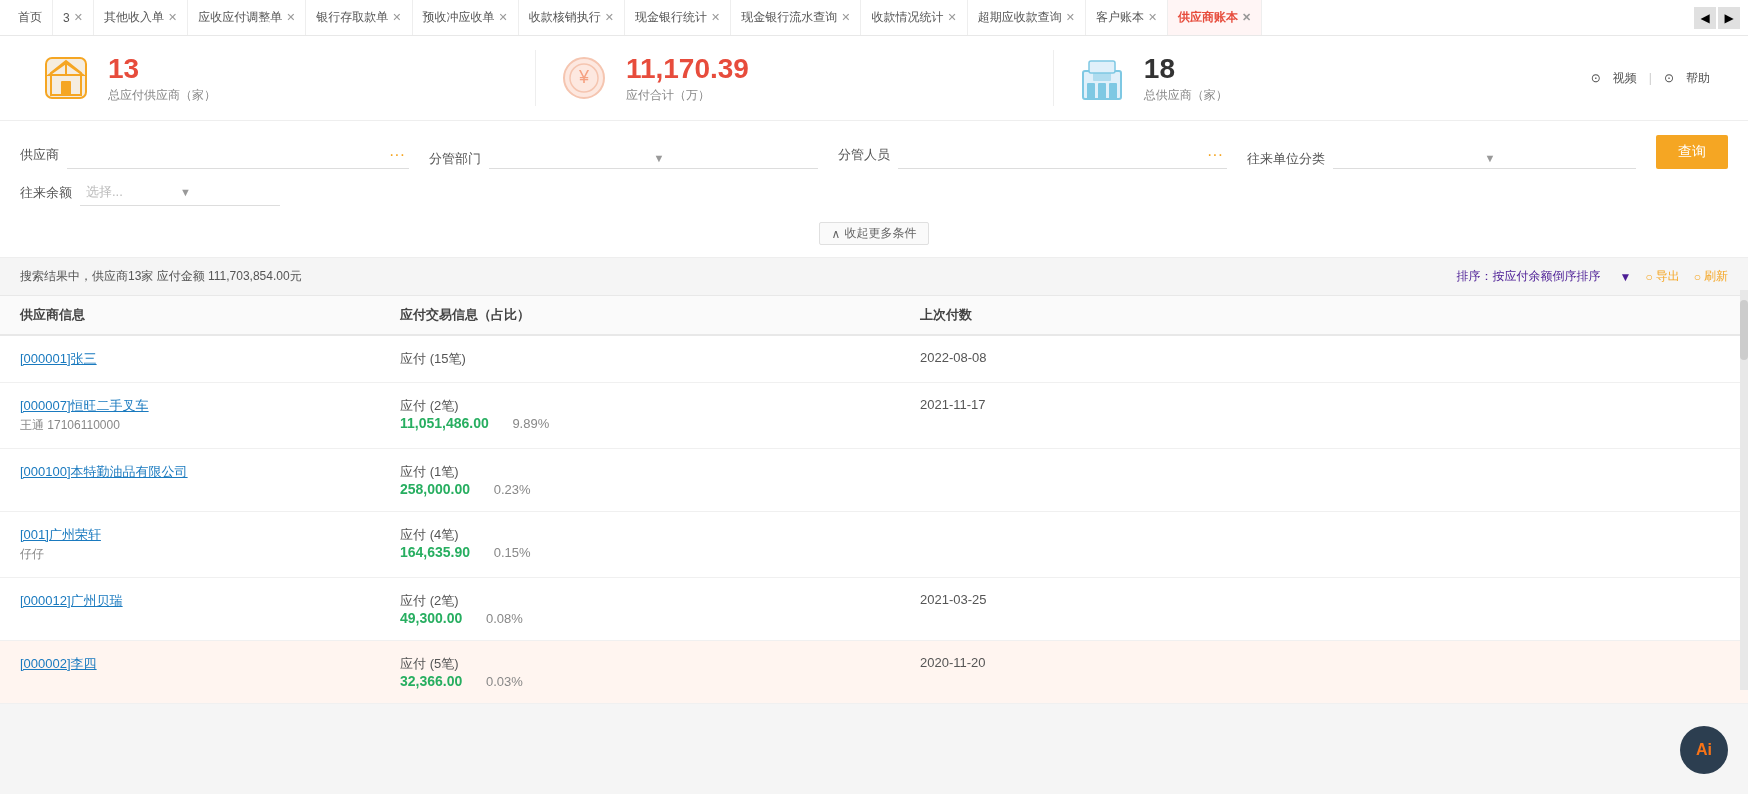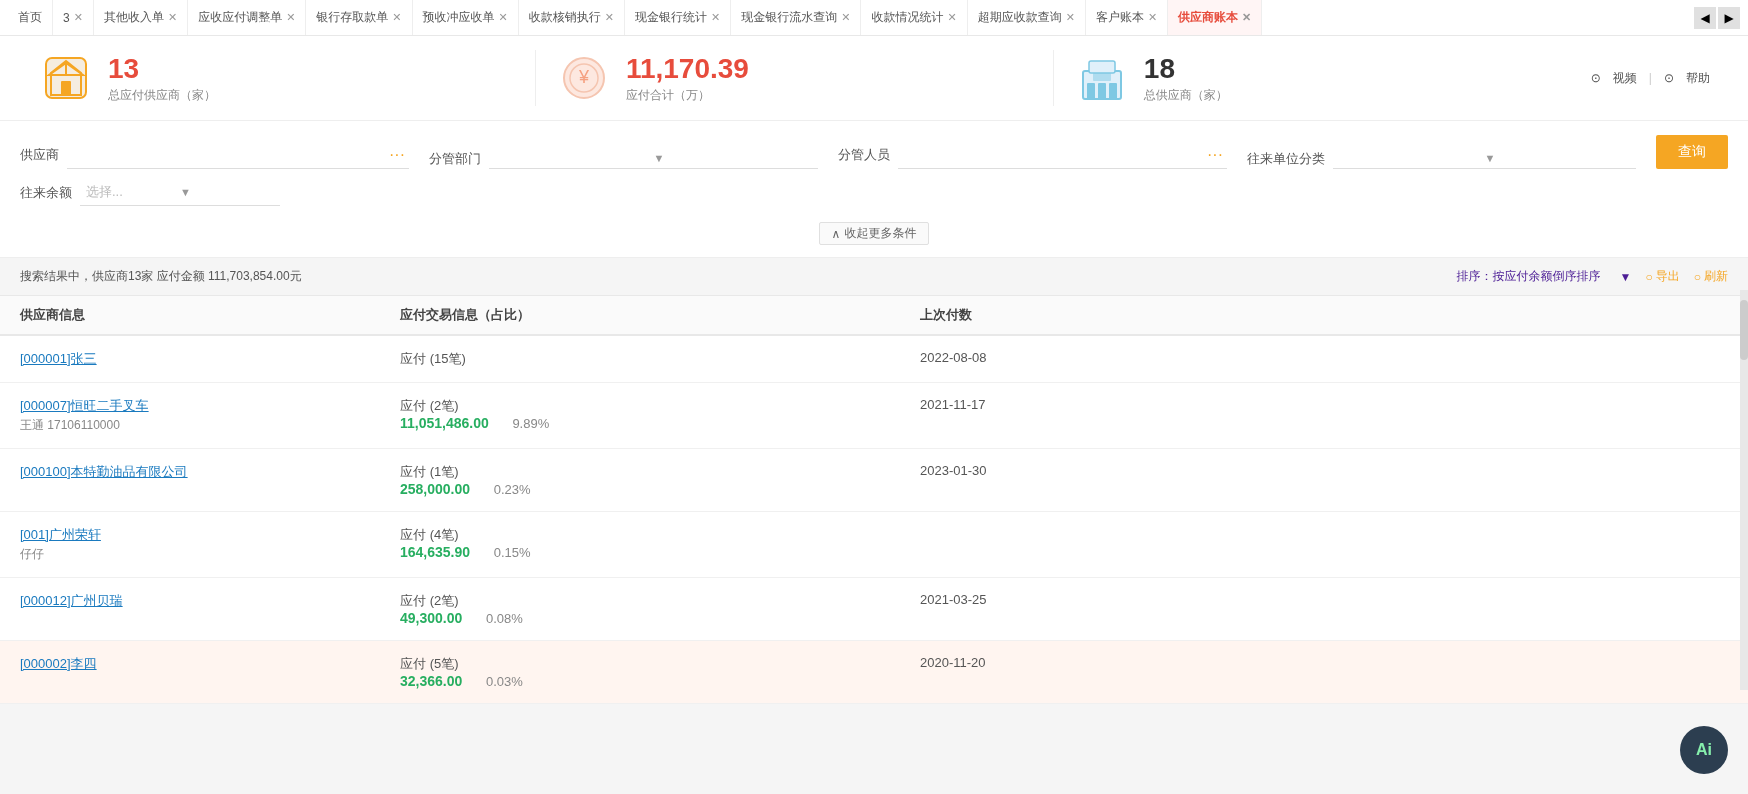--- a/index.html
+++ b/index.html
@@ -519,21 +519,20 @@
     <div class="col-supplier">
       <span class="supplier-link">[000100]本特勤油品有限公司</span>
     </div>
     <div class="col-transaction">
       <div class="transaction-info">应付 <span>(1笔)</span></div>
       <div>
         <span class="transaction-amount">258,000.00</span>
         <span class="transaction-percent">0.23%</span>
       </div>
     </div>
-    <div class="col-last-payment last-payment">2023-01-30</div>
   </div>
 
   <div class="table-row">
     <div class="col-supplier">
       <span class="supplier-link">[001]广州荣轩</span>
       <div class="supplier-contact">仔仔</div>
     </div>
     <div class="col-transaction">
       <div class="transaction-info">应付 <span>(4笔)</span></div>
       <div>
@@ -570,13 +569,13 @@
       </div>
     </div>
     <div class="col-last-payment last-payment">2020-11-20</div>
   </div>
 </div>
 
 <div class="scrollbar-right">
   <div class="scrollbar-thumb"></div>
 </div>
 
-<div style="position:fixed; bottom:20px; right:20px; background:#2c3e50; color:#86efac; border-radius:50%; width:48px; height:48px; display:flex; align-items:center; justify-content:center; font-size:16px; font-weight:bold; cursor:pointer; z-index:999;">Ai</div>
+<div style="position:fixed; bottom:20px; right:20px; background:#2c3e50; color:#f97316; border-radius:50%; width:48px; height:48px; display:flex; align-items:center; justify-content:center; font-size:16px; font-weight:bold; cursor:pointer; z-index:999;">Ai</div>
 
 </body></html>

